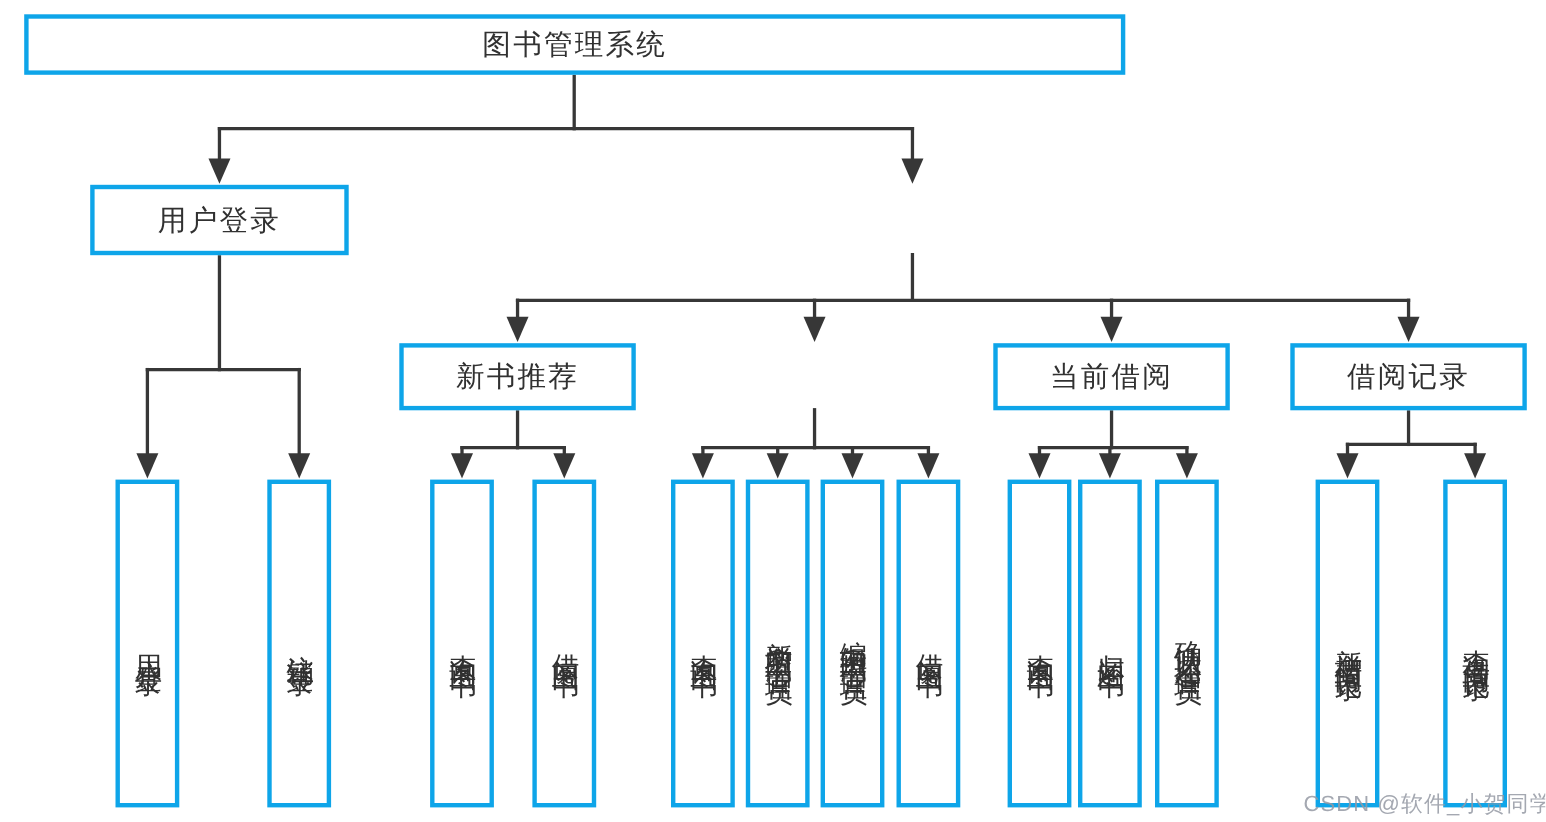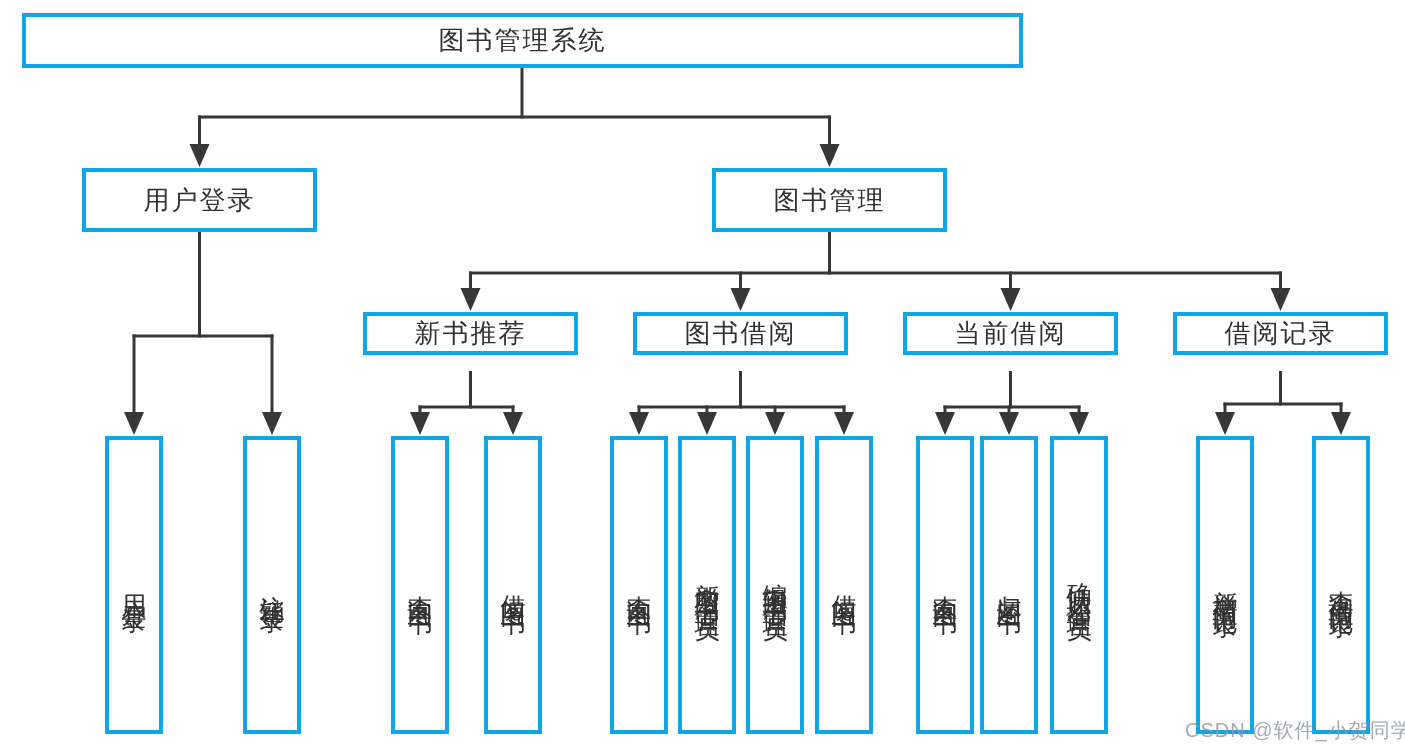--- a/index.html
+++ b/index.html
@@ -40,21 +40,21 @@
   }
   .box.v .label {
     writing-mode: vertical-rl;
     text-orientation: mixed;
     font-size: 25px;
     line-height: 1;
     letter-spacing: 5px;
   }
   .root-box    { left: 22px;  top: 13px;  width: 1001px; height: 55px; }
   .lvl2        { top: 168px; width: 235px; height: 64px; }
-  .lvl3        { top: 312px; width: 215px; height: 43px; }
+  .lvl3        { top: 312px; width: 215px; height: 61px; }
   .leaf        { top: 436px; width: 58px;  height: 298px; }
   .watermark {
     position: absolute;
     left: 1185px;
     top: 717px;
     font-size: 20px;
     color: rgba(148, 153, 163, 0.85);
     letter-spacing: 1px;
     white-space: nowrap;
     z-index: 5;
@@ -143,30 +143,24 @@
     </g>
   </svg>
 
   <div class="box h root-box">
     <span class="label">图书管理系统</span>
   </div>
 
   <div class="box h lvl2" style="left:82px">
     <span class="label">用户登录</span>
   </div>
-  <div class="box h lvl2" style="left:712px">
-    <span class="label">图书管理</span>
-  </div>
 
   <div class="box h lvl3" style="left:363px">
     <span class="label">新书推荐</span>
   </div>
-  <div class="box h lvl3" style="left:633px">
-    <span class="label">图书借阅</span>
-  </div>
   <div class="box h lvl3" style="left:903px">
     <span class="label">当前借阅</span>
   </div>
   <div class="box h lvl3" style="left:1173px">
     <span class="label">借阅记录</span>
   </div>
 
   <div class="box v leaf" style="left:105px">
     <span class="label">用户登录</span>
   </div>

